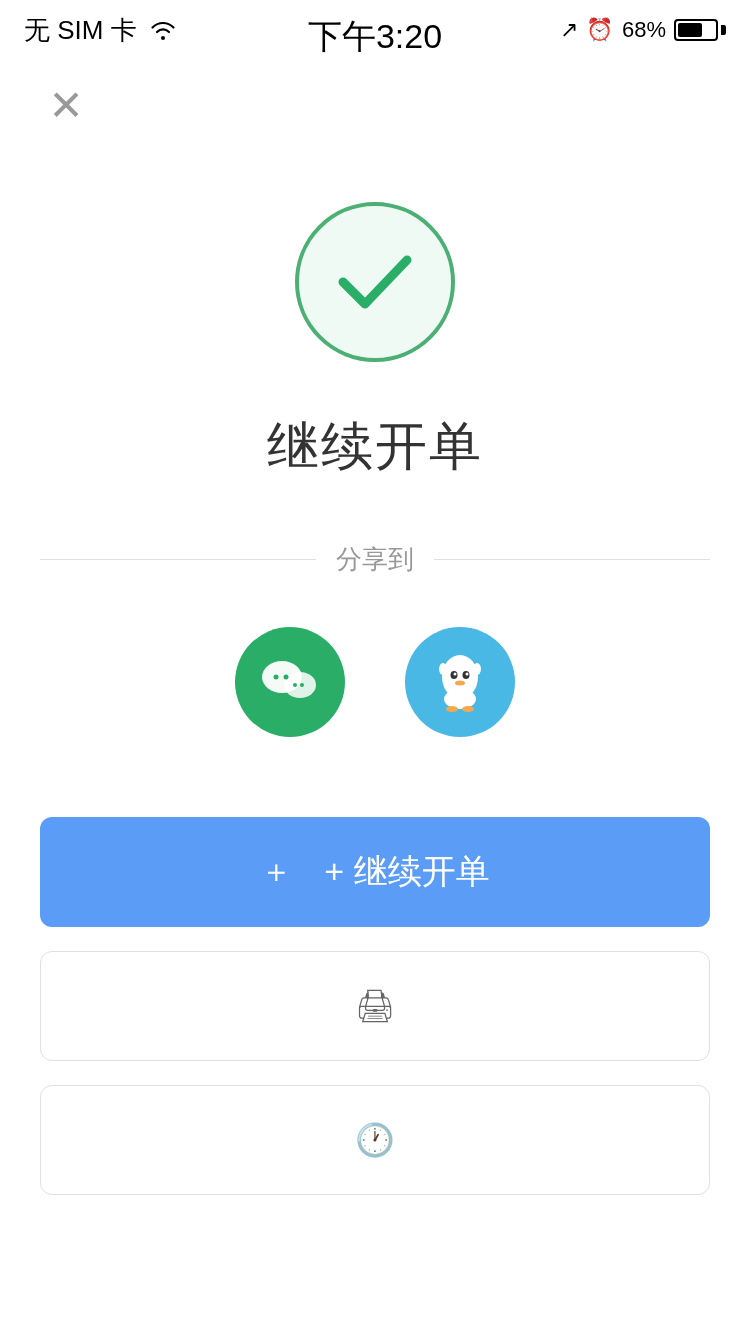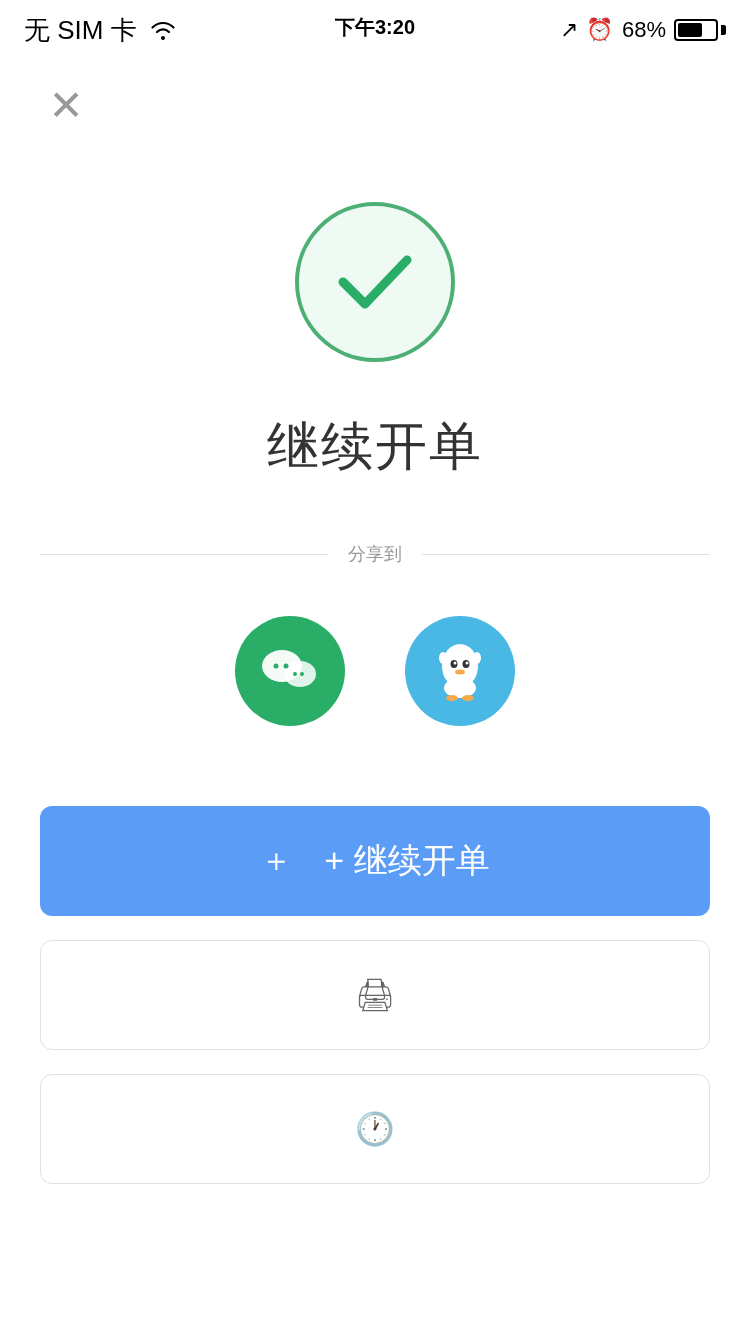--- a/index.html
+++ b/index.html
@@ -24,22 +24,22 @@
       background: #fff;
     }
     .status-left {
       display: flex;
       align-items: center;
       gap: 12px;
       font-size: 26px;
       color: #000;
     }
     .status-center {
-      font-size: 20px;
-      font-weight: 700;
+      font-size: 34px;
+      font-weight: 400;
       color: #000;
       position: absolute;
       left: 50%;
       transform: translateX(-50%);
       top: 14px;
     }
     .status-right {
       display: flex;
       align-items: center;
       gap: 8px;
@@ -118,21 +118,21 @@
       align-items: center;
       gap: 20px;
       margin-bottom: 50px;
     }
     .divider-line {
       flex: 1;
       height: 1px;
       background: #e0e0e0;
     }
     .divider-text {
-      font-size: 18px;
+      font-size: 26px;
       color: #999;
       white-space: nowrap;
     }
 
     
     .share-row {
       display: flex;
       gap: 60px;
       margin-bottom: 80px;
     }

